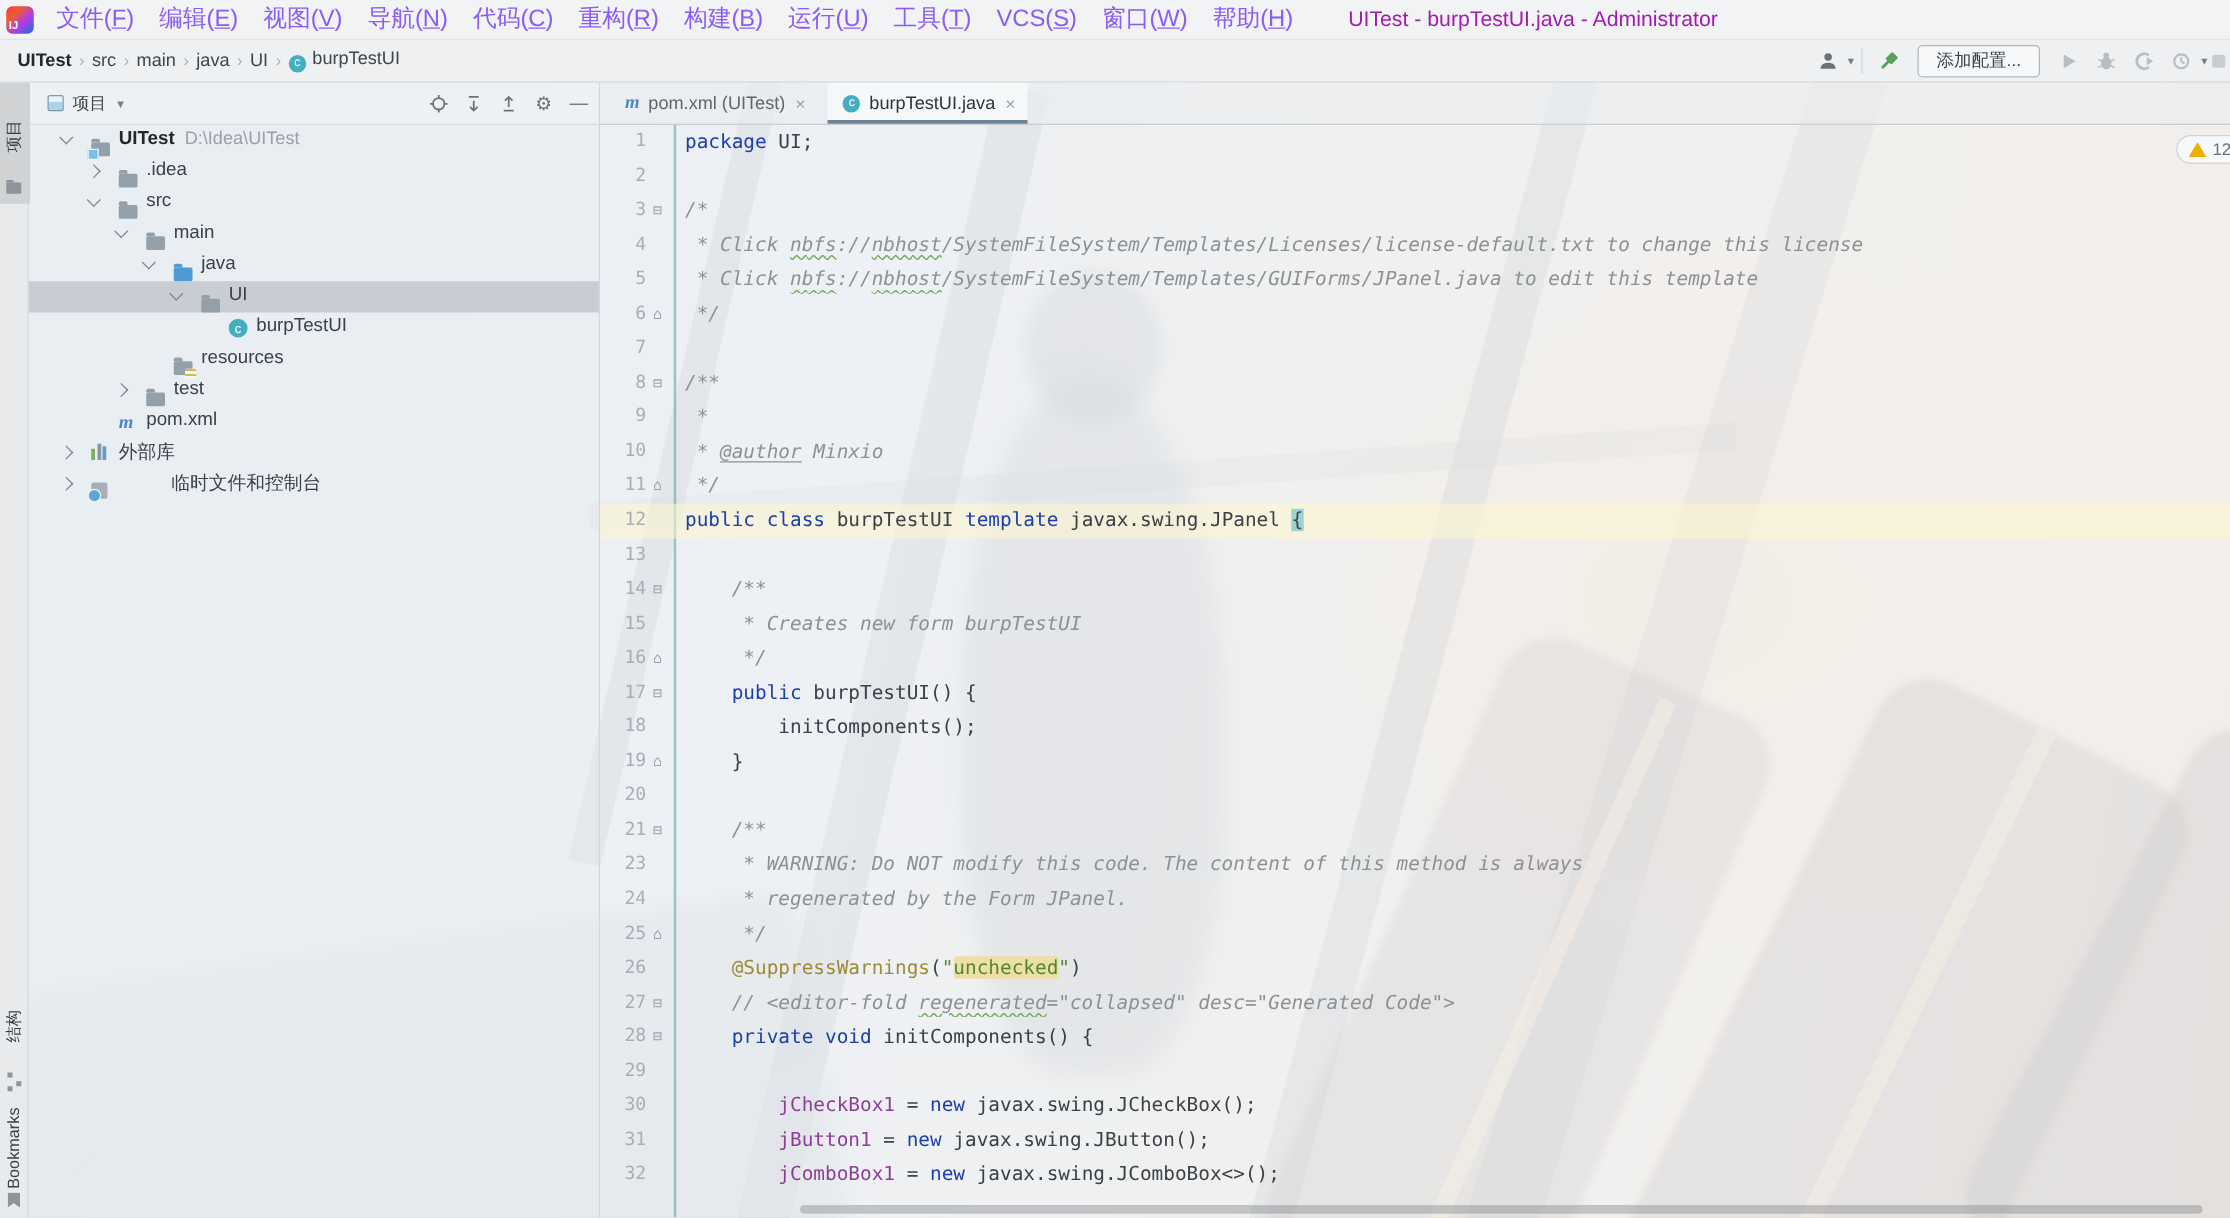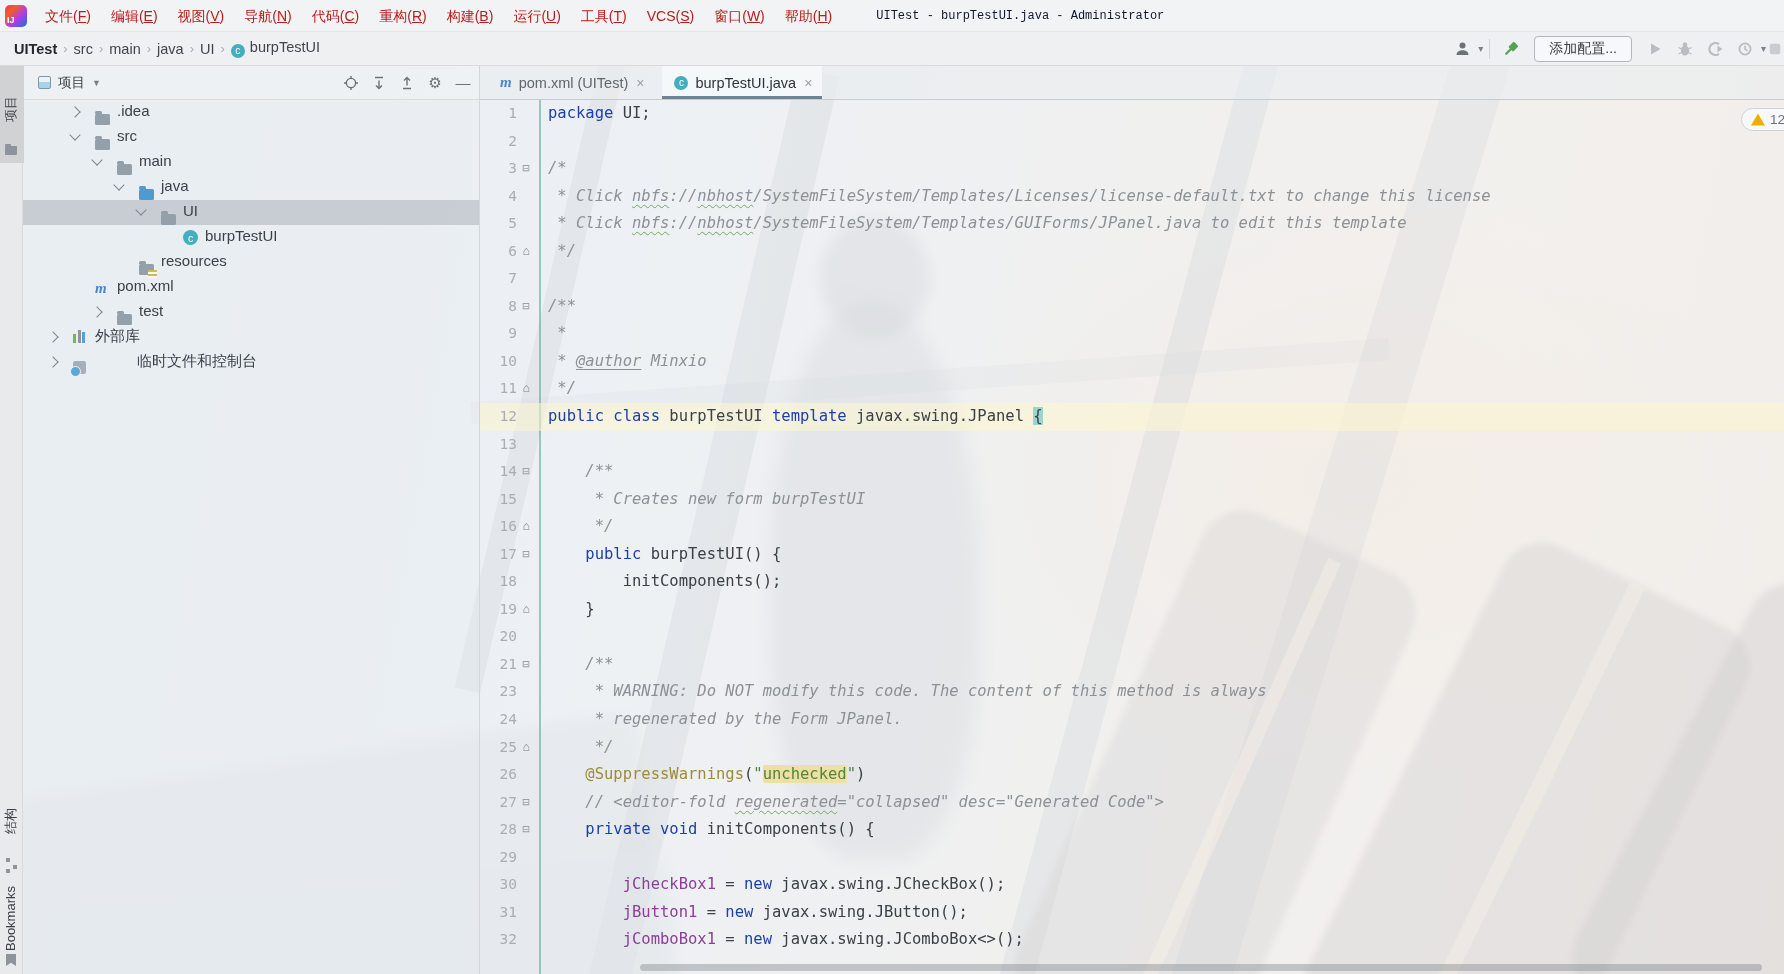--- a/index.html
+++ b/index.html
@@ -18,23 +18,23 @@
     background:rgba(104,111,122,.45);filter:blur(7px);}
   .bgart .seat{position:absolute;border-radius:44px;filter:blur(3px);}
   .bgart .desk{position:absolute;border-radius:24px;filter:blur(6px);}
 
   
   .menubar{position:absolute;left:0;top:0;width:100%;height:32px;background:#f2f3f4;z-index:5;
     display:flex;align-items:center;border-bottom:1px solid #e3e5e6;}
   .applogo{width:22px;height:22px;border-radius:5px;margin:0 8px 0 5px;flex:0 0 auto;
     background:linear-gradient(135deg,#f9335a 0%,#ef5e28 28%,#ac3bf0 62%,#0a7cc4 100%);
     color:#fff;font:bold 9px "Liberation Sans",sans-serif;display:flex;align-items:flex-end;padding:2px;}
-  .menu-item{padding:0 10px;font-size:14px;color:#b91c1c;line-height:32px;cursor:default;}
+  .menu-item{padding:0 10px;font-size:19px;color:#8b5cf6;line-height:32px;cursor:default;}
   .menu-item u{text-decoration:underline;}
-  .wintitle{color:#0f172a;font-size:12px;margin-left:34px;white-space:nowrap;font-family:Liberation Mono, monospace;}
+  .wintitle{color:#a21caf;font-size:17px;margin-left:34px;white-space:nowrap;}
 
   
   .toprow{position:absolute;left:0;top:32px;width:100%;height:34px;background:#eef0f2;z-index:5;
     border-bottom:1px solid #d9dbdd;display:flex;align-items:center;}
   .crumbs{display:flex;align-items:center;margin-left:10px;font-size:14.5px;color:#3f454b;}
   .crumb{padding:2px 4px;white-space:nowrap;}
   .crumb.first{font-weight:bold;color:#24282d;}
   .crumb-sep{color:#a8aeb4;margin:0 2px;font-size:13px;}
   .toprow .spacer{flex:1;}
   .tb-ic{display:inline-flex;align-items:center;justify-content:center;width:26px;height:26px;margin:0 2px;}
@@ -291,20 +291,25 @@
     <span class="ph-ic">
       <svg class="gl" width="16" height="16" viewBox="0 0 16 16" stroke="#6b7177" fill="none" stroke-width="1.4">
           <path d="M4 13.5h8M8 2.5v8M5 5.5l3-3 3 3"></path>
         </svg>
     </span>
     <span class="ph-ic" style="font-size:15px;color:#6b7177;">⚙</span>
     <span class="ph-ic" style="font-size:15px;color:#6b7177;margin-right:4px;">—</span>
   </div>
   <div class="tree" id="tree">
       <div class="trow">
+        <span class="chev open" style="left: 26px;"></span>
+        <span class="ticon ic-folder root" style="left: 50px;"></span>
+        <span class="tlabel" style="left: 72px;"><b>UITest</b><span class="tpath">D:\Idea\UITest</span></span>
+      </div>
+      <div class="trow">
         <span class="chev closed" style="left: 48px;"></span>
         <span class="ticon ic-folder" style="left: 72px;"></span>
         <span class="tlabel" style="left: 94px;">.idea</span>
       </div>
       <div class="trow">
         <span class="chev open" style="left: 48px;"></span>
         <span class="ticon ic-folder" style="left: 72px;"></span>
         <span class="tlabel" style="left: 94px;">src</span>
       </div>
       <div class="trow">
@@ -324,27 +329,27 @@
       </div>
       <div class="trow">
         <span class="ticon ic-class" style="left: 160px;"></span>
         <span class="tlabel" style="left: 182px;">burpTestUI</span>
       </div>
       <div class="trow">
         <span class="ticon ic-folder res" style="left: 116px;"></span>
         <span class="tlabel" style="left: 138px;">resources</span>
       </div>
       <div class="trow">
-        <span class="ticon ic-maven" style="left: 72px;"></span>
-        <span class="tlabel" style="left: 94px;">pom.xml</span>
-      </div>
-      <div class="trow">
         <span class="chev closed" style="left: 70px;"></span>
         <span class="ticon ic-folder" style="left: 94px;"></span>
         <span class="tlabel" style="left: 116px;">test</span>
+      </div>
+      <div class="trow">
+        <span class="ticon ic-maven" style="left: 72px;"></span>
+        <span class="tlabel" style="left: 94px;">pom.xml</span>
       </div>
       <div class="trow">
         <span class="chev closed" style="left: 26px;"></span>
         <span class="ticon ic-libs" style="left: 50px;">
           <i></i>
           <i></i>
           <i></i>
         </span>
         <span class="tlabel" style="left: 72px;">外部库</span>
       </div>

